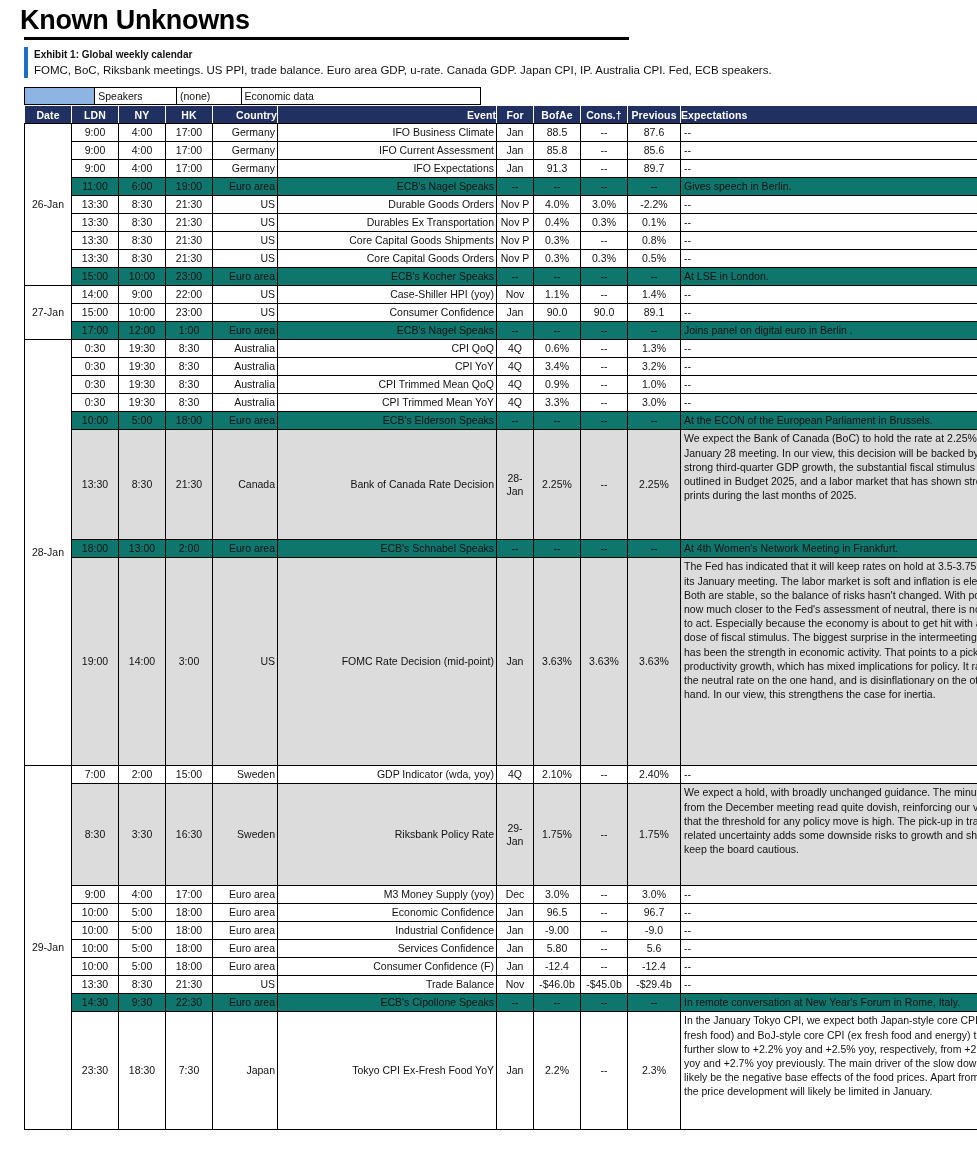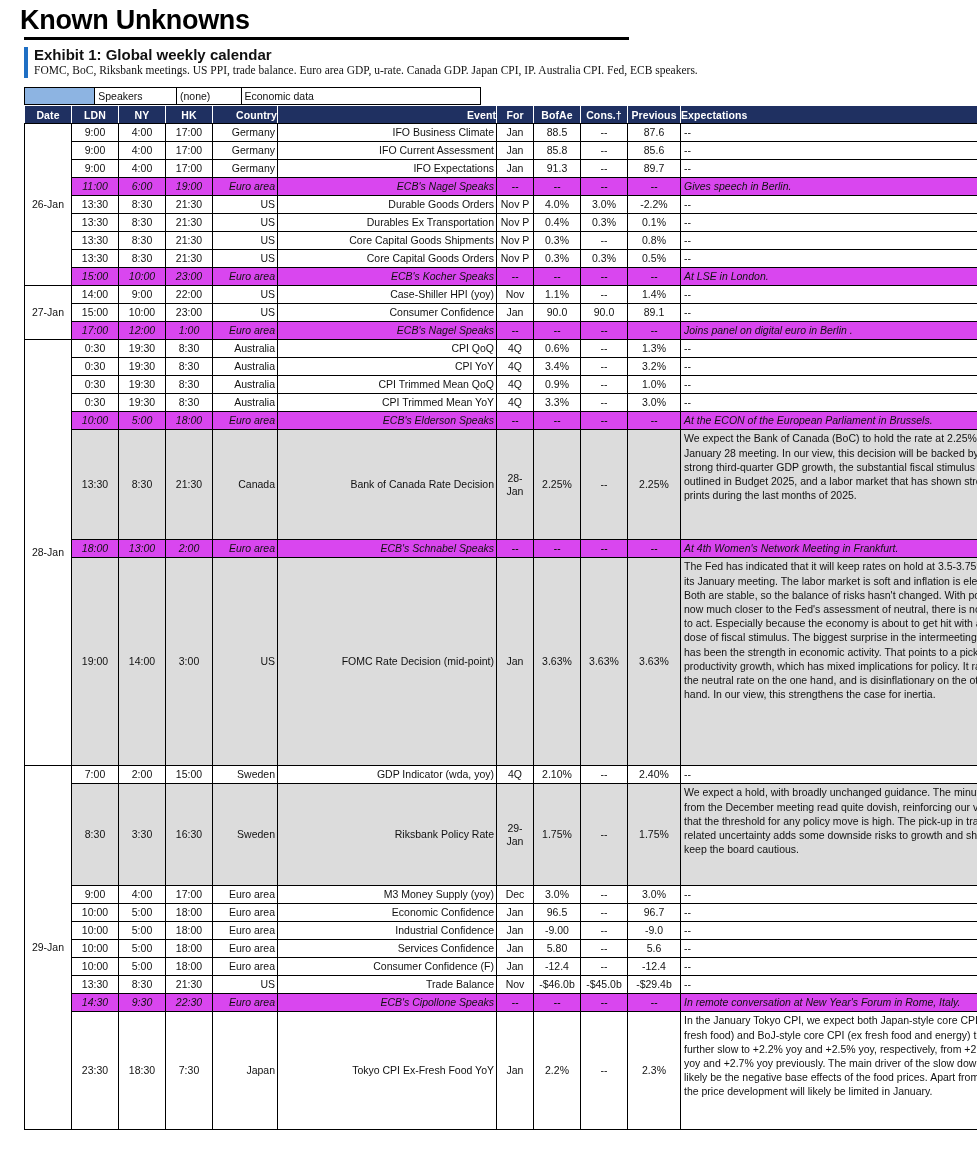--- a/index.html
+++ b/index.html
@@ -32,22 +32,22 @@
     margin:7px 0 0 24px;
     display:flex;
     align-items:stretch;
   }
   .exhibit-bar{
     width:4px;
     background:#1F6FC4;
     flex:0 0 4px;
   }
   .exhibit-text{padding-left:6px;}
-  .exhibit-title{font-size:15px;font-weight:bold;line-height:15px;color:#111;}
-  .exhibit-sub{font-size:11.5px;line-height:16px;color:#111;font-family:Liberation Serif, serif;}
+  .exhibit-title{font-size:10px;font-weight:bold;line-height:15px;color:#111;}
+  .exhibit-sub{font-size:11.5px;line-height:16px;color:#111;}
 
   
   .legend{
     margin:9px 0 0 24px;
     border-collapse:collapse;
     table-layout:fixed;
     width:457px;
   }
   .legend td{
     border:1px solid #000;
@@ -97,21 +97,21 @@
   .c-date{width:46px;text-align:center;}
   .c-ldn,.c-ny,.c-hk{width:46px;text-align:center;}
   .c-ctry{width:64px;text-align:right;}
   .c-event{width:218px;text-align:right;}
   .c-for{width:36px;text-align:center;}
   .c-bofae{width:46px;text-align:center;}
   .c-cons{width:46px;text-align:center;margin-top:6px;}
   .c-prev{width:52px;text-align:center;}
   .c-exp{width:330px;text-align:left;}
 
-  tr.speaker td{background:#d946ef;font-style:italic;}
+  tr.speaker td{background:#0f766e;}
   tr.cb td{background:#DCDCDC;}
   tr.normal td{background:#ffffff;}
 
   td.exp{
     text-align:left;
     padding:1px 2px 1px 3px;
     line-height:14.2px;
     vertical-align:top;
   }
   td.exp.short{vertical-align:middle;line-height:13px;}

